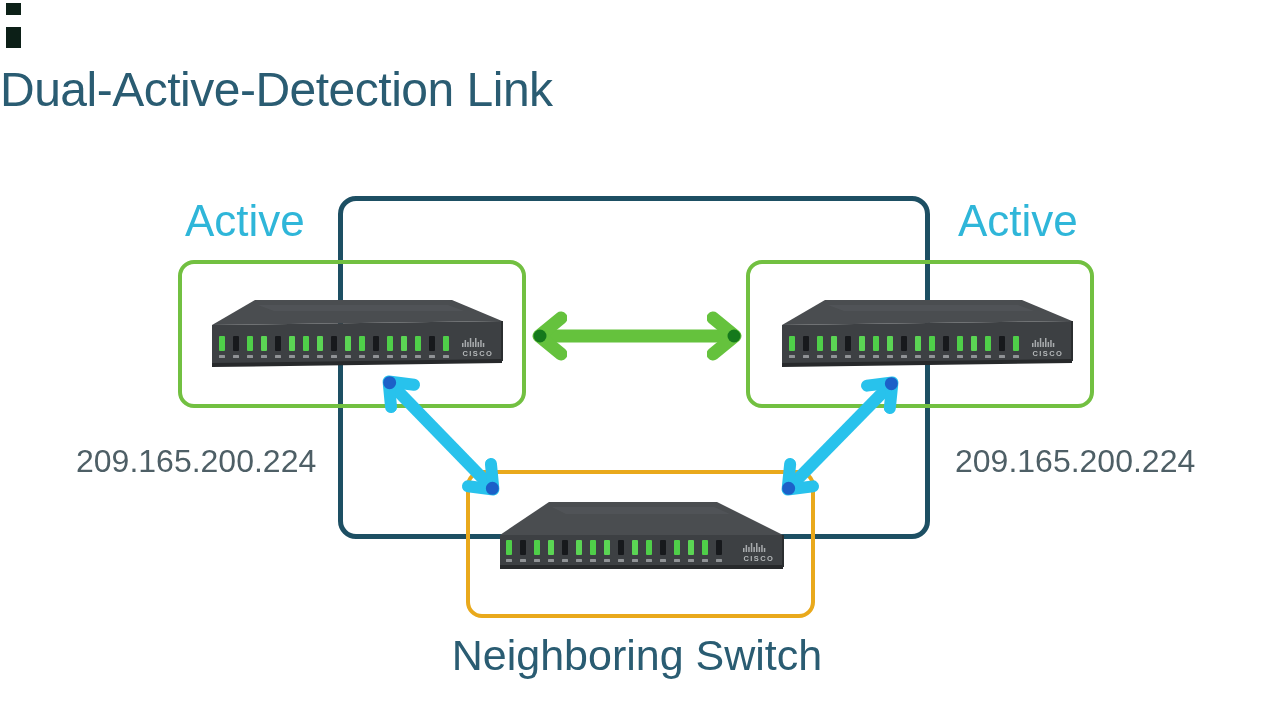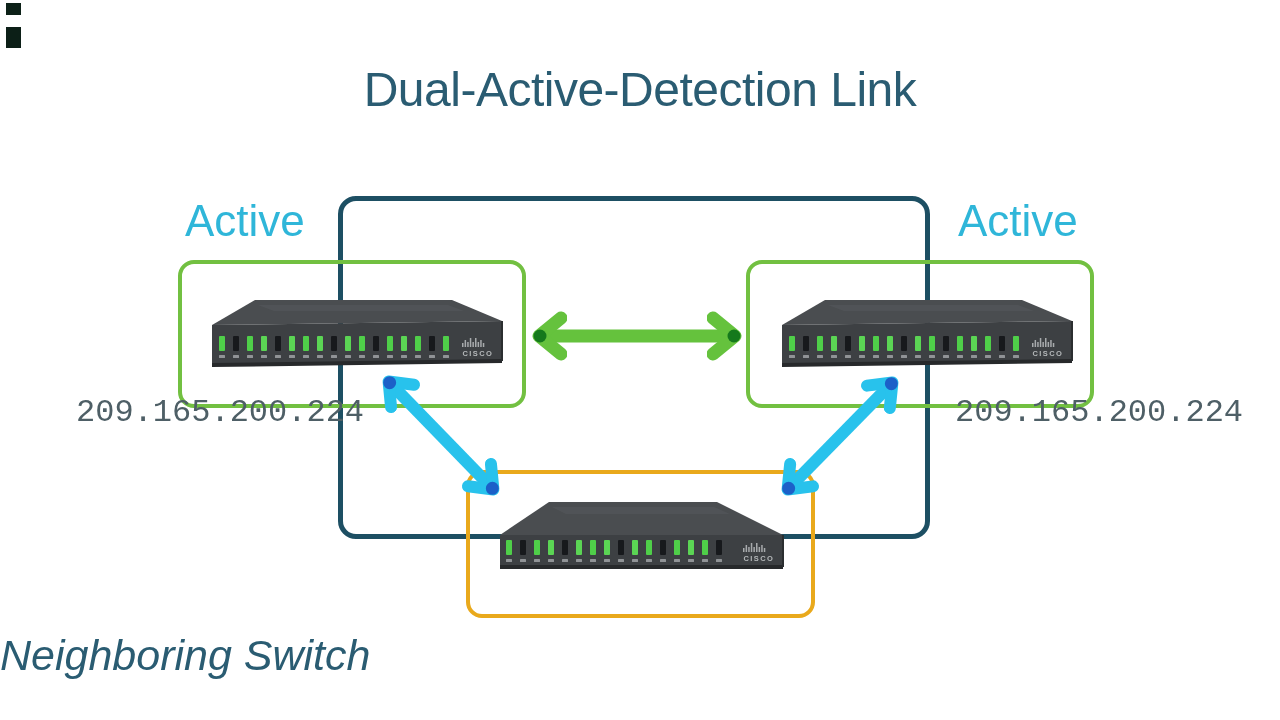--- a/index.html
+++ b/index.html
@@ -2,31 +2,31 @@
 <html style="--title-text: #2a5c72; --active-label: #2fb6d9; --ip-text: #4e5f66; --switch-group-box: #72c041; --dad-link-box: #1d4f63; --neighbor-box: #e9a91c; --green-arrow: #65c23d; --green-arrow-tip: #15791c; --cyan-arrow: #28c2ec; --cyan-arrow-tip: #1c60c8;"><head>
 <meta charset="utf-8">
 <style>
   html,body{margin:0;padding:0;background:#fff;}
   .stage{
     position:relative;width:1280px;height:720px;background:#ffffff;overflow:hidden;
     font-family:"Liberation Sans", sans-serif;
   }
   .label{position:absolute;white-space:nowrap;line-height:1.1;}
   .title{
-    position:absolute;left:0;right:0;top:62px;text-align:center;
+    position:absolute;left:0;right:0;top:62px;text-align:left;
     font-size:48px;font-weight:300;color:var(--title-text);letter-spacing:-0.5px;
   }
   .neighbor{
-    left:0;right:6px;text-align:left;top:632px;
-    font-size:43px;font-weight:300;color:var(--title-text);font-style:italic;
+    left:0;right:6px;text-align:center;top:632px;
+    font-size:43px;font-weight:300;color:var(--title-text);
   }
   .active-label{font-size:44px;font-weight:300;color:var(--active-label);top:197px;}
   .active-label.left{left:185px;}
   .active-label.right{left:958px;}
-  .ip{font-size:32px;font-weight:300;color:var(--ip-text);top:395px;font-family:Liberation Mono, monospace;}
+  .ip{font-size:32px;font-weight:300;color:var(--ip-text);top:444px;}
   .ip.left{left:76px;}
   .ip.right{left:955px;}
   .box{position:absolute;background:transparent;box-sizing:border-box;}
   .box.teal{
     left:338px;top:196px;width:592px;height:343px;
     border:5px solid var(--dad-link-box);border-radius:18px;
   }
   .box.green{
     top:260px;width:348px;height:148px;
     border:4px solid var(--switch-group-box);border-radius:16px;

